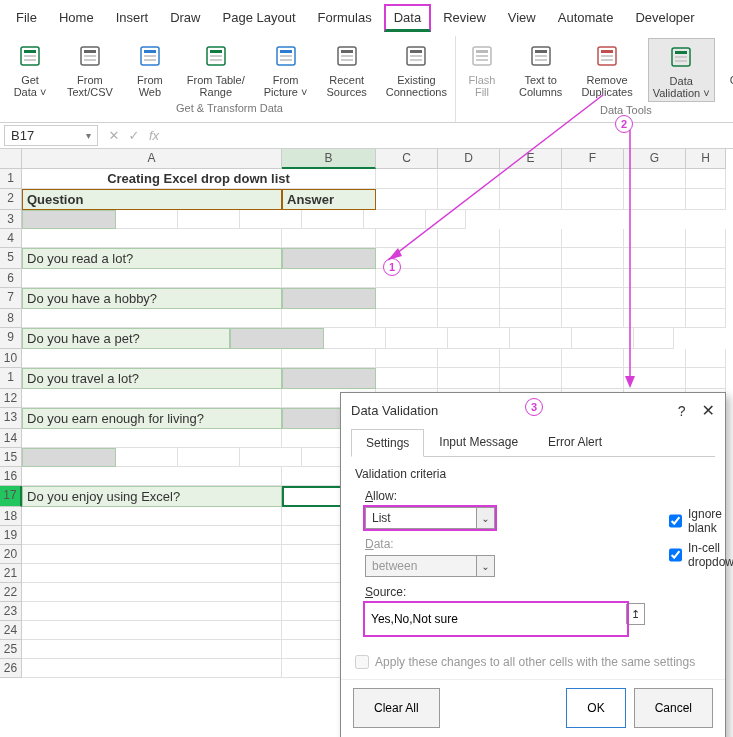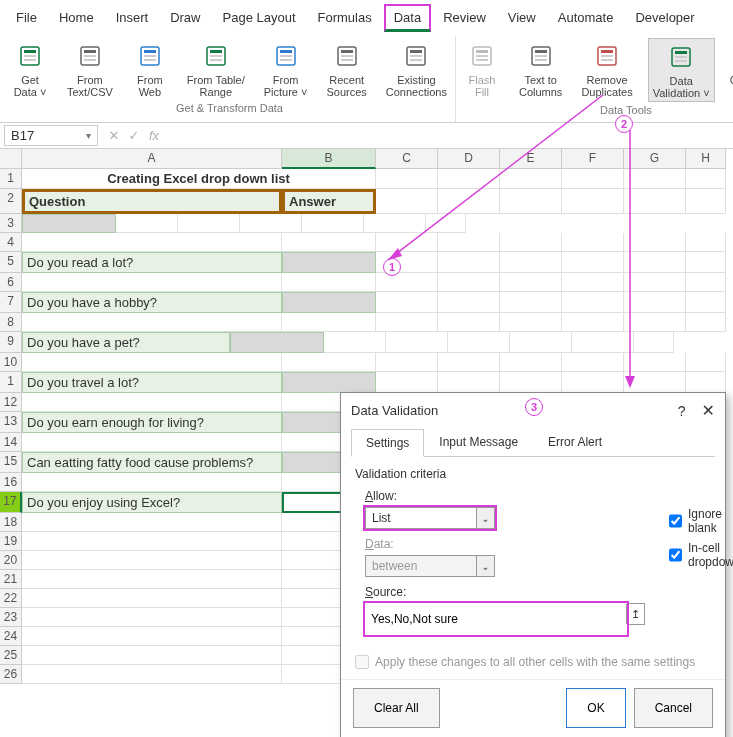--- a/index.html
+++ b/index.html
@@ -32,24 +32,24 @@
 
 
 .grid-wrap { position: relative; }
 .corner { position: absolute; left: 0; top: 0; width: 22px; height: 20px; background: #f3f3f3; border-right: 1px solid #ccc; border-bottom: 1px solid #ccc; }
 .colhdrs { display: flex; margin-left: 22px; }
 .colhdr { background: #f3f3f3; border-right: 1px solid #ccc; border-bottom: 1px solid #ccc; text-align: center; font-size: 12px; color: #555; padding: 2px 0; }
 .colhdr.sel { background: #d8e8d8; border-bottom: 2px solid #107c41; }
 .rows { }
 .row { display: flex; }
 .rowhdr { width: 22px; background: #f3f3f3; border-right: 1px solid #ccc; border-bottom: 1px solid #ccc; text-align: center; font-size: 12px; color: #555; padding: 2px 0; }
-.rowhdr.sel { background: #84cc16; border-right: 2px solid #107c41; }
+.rowhdr.sel { background: #22c55e; border-right: 2px solid #107c41; }
 .cell { border-right: 1px solid #e0e0e0; border-bottom: 1px solid #e0e0e0; padding: 2px 4px; font-size: 13px; overflow: hidden; white-space: nowrap; }
 .cell.title { font-weight: bold; text-align: center; }
-.cell.h { background: #e8f2e4; font-weight: bold; border: 3px solid #a16207; }
+.cell.h { background: #e8f2e4; font-weight: bold; border: 1px solid #a16207; }
 .cell.qodd { background: #e8f2e4; border: 1px solid #aaccaa; }
 .cell.ag { background: #d9d9d9; border: 1px solid #aaccaa; }
 .cell.active { border: 2px solid #107c41; }
 
 
 .dialog { position: absolute; background: #fff; border: 1px solid #888; box-shadow: 4px 4px 8px rgba(0,0,0,0.25); }
 .dlg-title { display: flex; justify-content: space-between; align-items: center; padding: 8px 10px; font-size: 13px; }
 .dlg-title .t-right { display: flex; gap: 16px; align-items: center; }
 .dlg-close { font-size: 16px; cursor: pointer; color: #333; }
 .dlg-help { font-size: 14px; color: #333; cursor: pointer; }
@@ -427,21 +427,20 @@
         <div class="cell " style="width: 94px;"></div>
         <div class="cell " style="width: 62px;"></div>
         <div class="cell " style="width: 62px;"></div>
         <div class="cell " style="width: 62px;"></div>
         <div class="cell " style="width: 62px;"></div>
         <div class="cell " style="width: 62px;"></div>
         <div class="cell " style="width: 40px;"></div>
       </div>
       <div class="row">
         <div class="rowhdr">15</div>
-        <div class="cell qodd" style="width: 260px;">Can eatting fatty food cause problems?</div>
         <div class="cell ag" style="width: 94px;"></div>
         <div class="cell " style="width: 62px;"></div>
         <div class="cell " style="width: 62px;"></div>
         <div class="cell " style="width: 62px;"></div>
         <div class="cell " style="width: 62px;"></div>
         <div class="cell " style="width: 62px;"></div>
         <div class="cell " style="width: 40px;"></div>
       </div>
       <div class="row">
         <div class="rowhdr">16</div>

